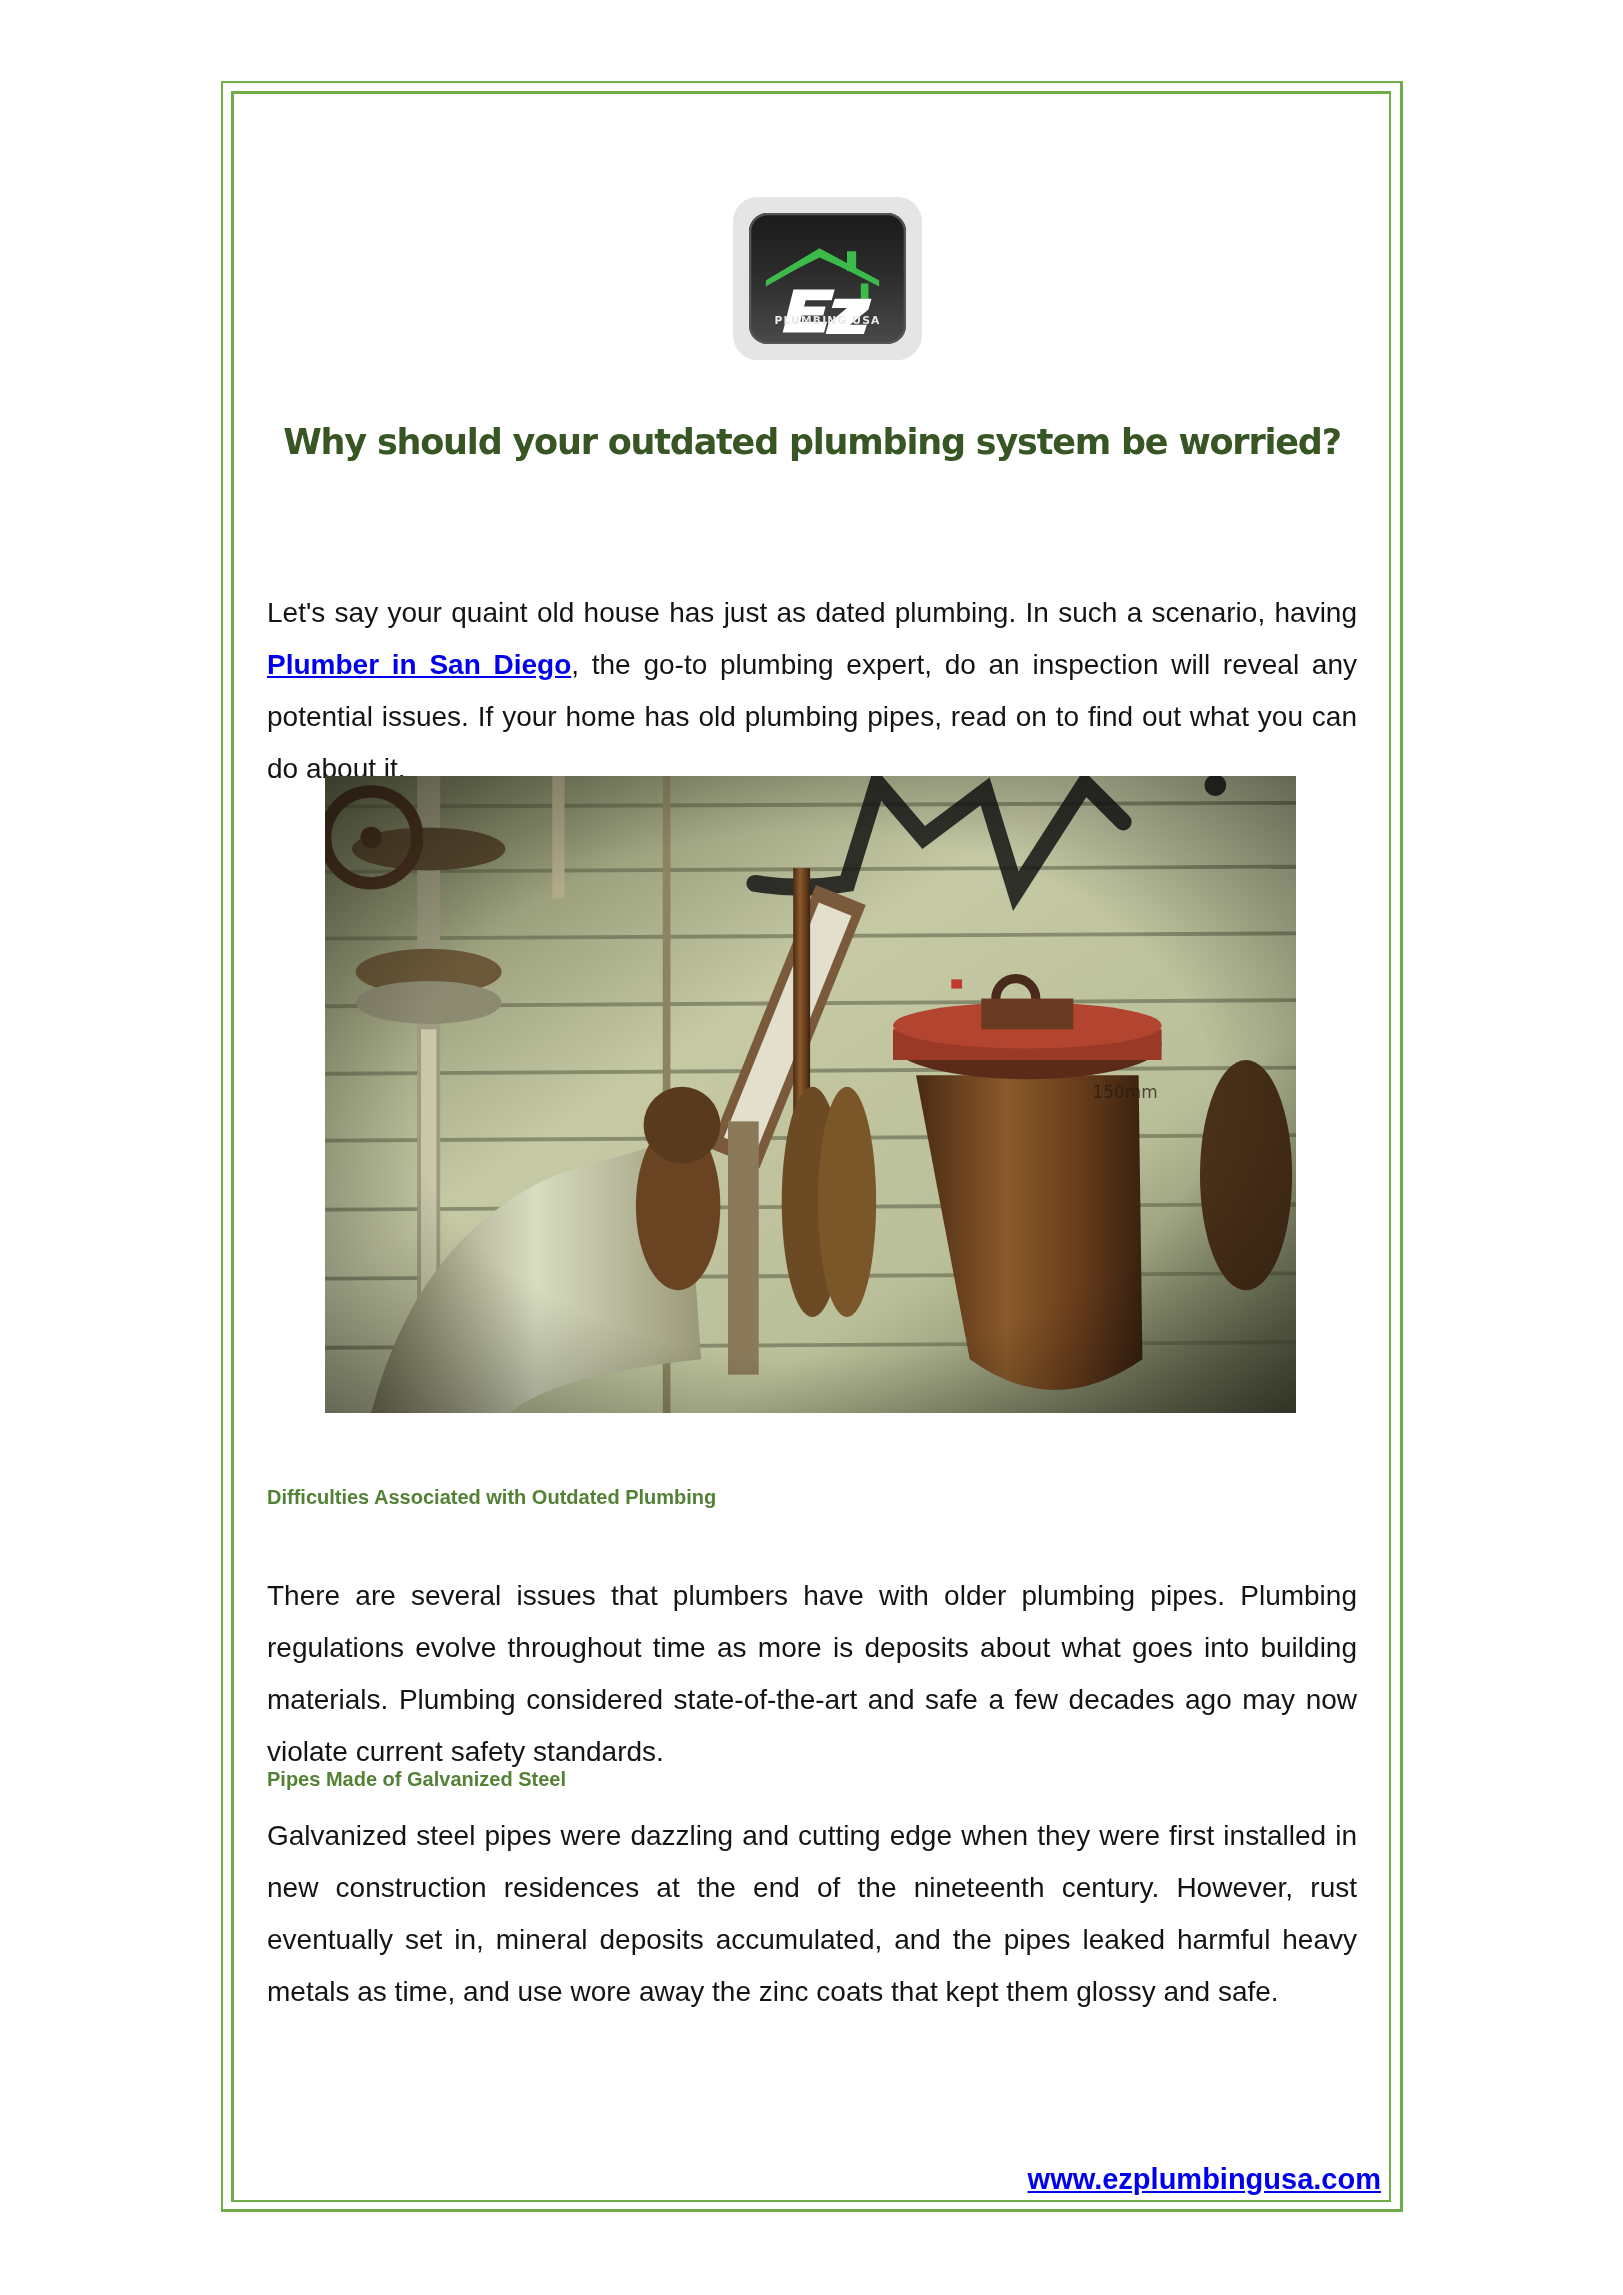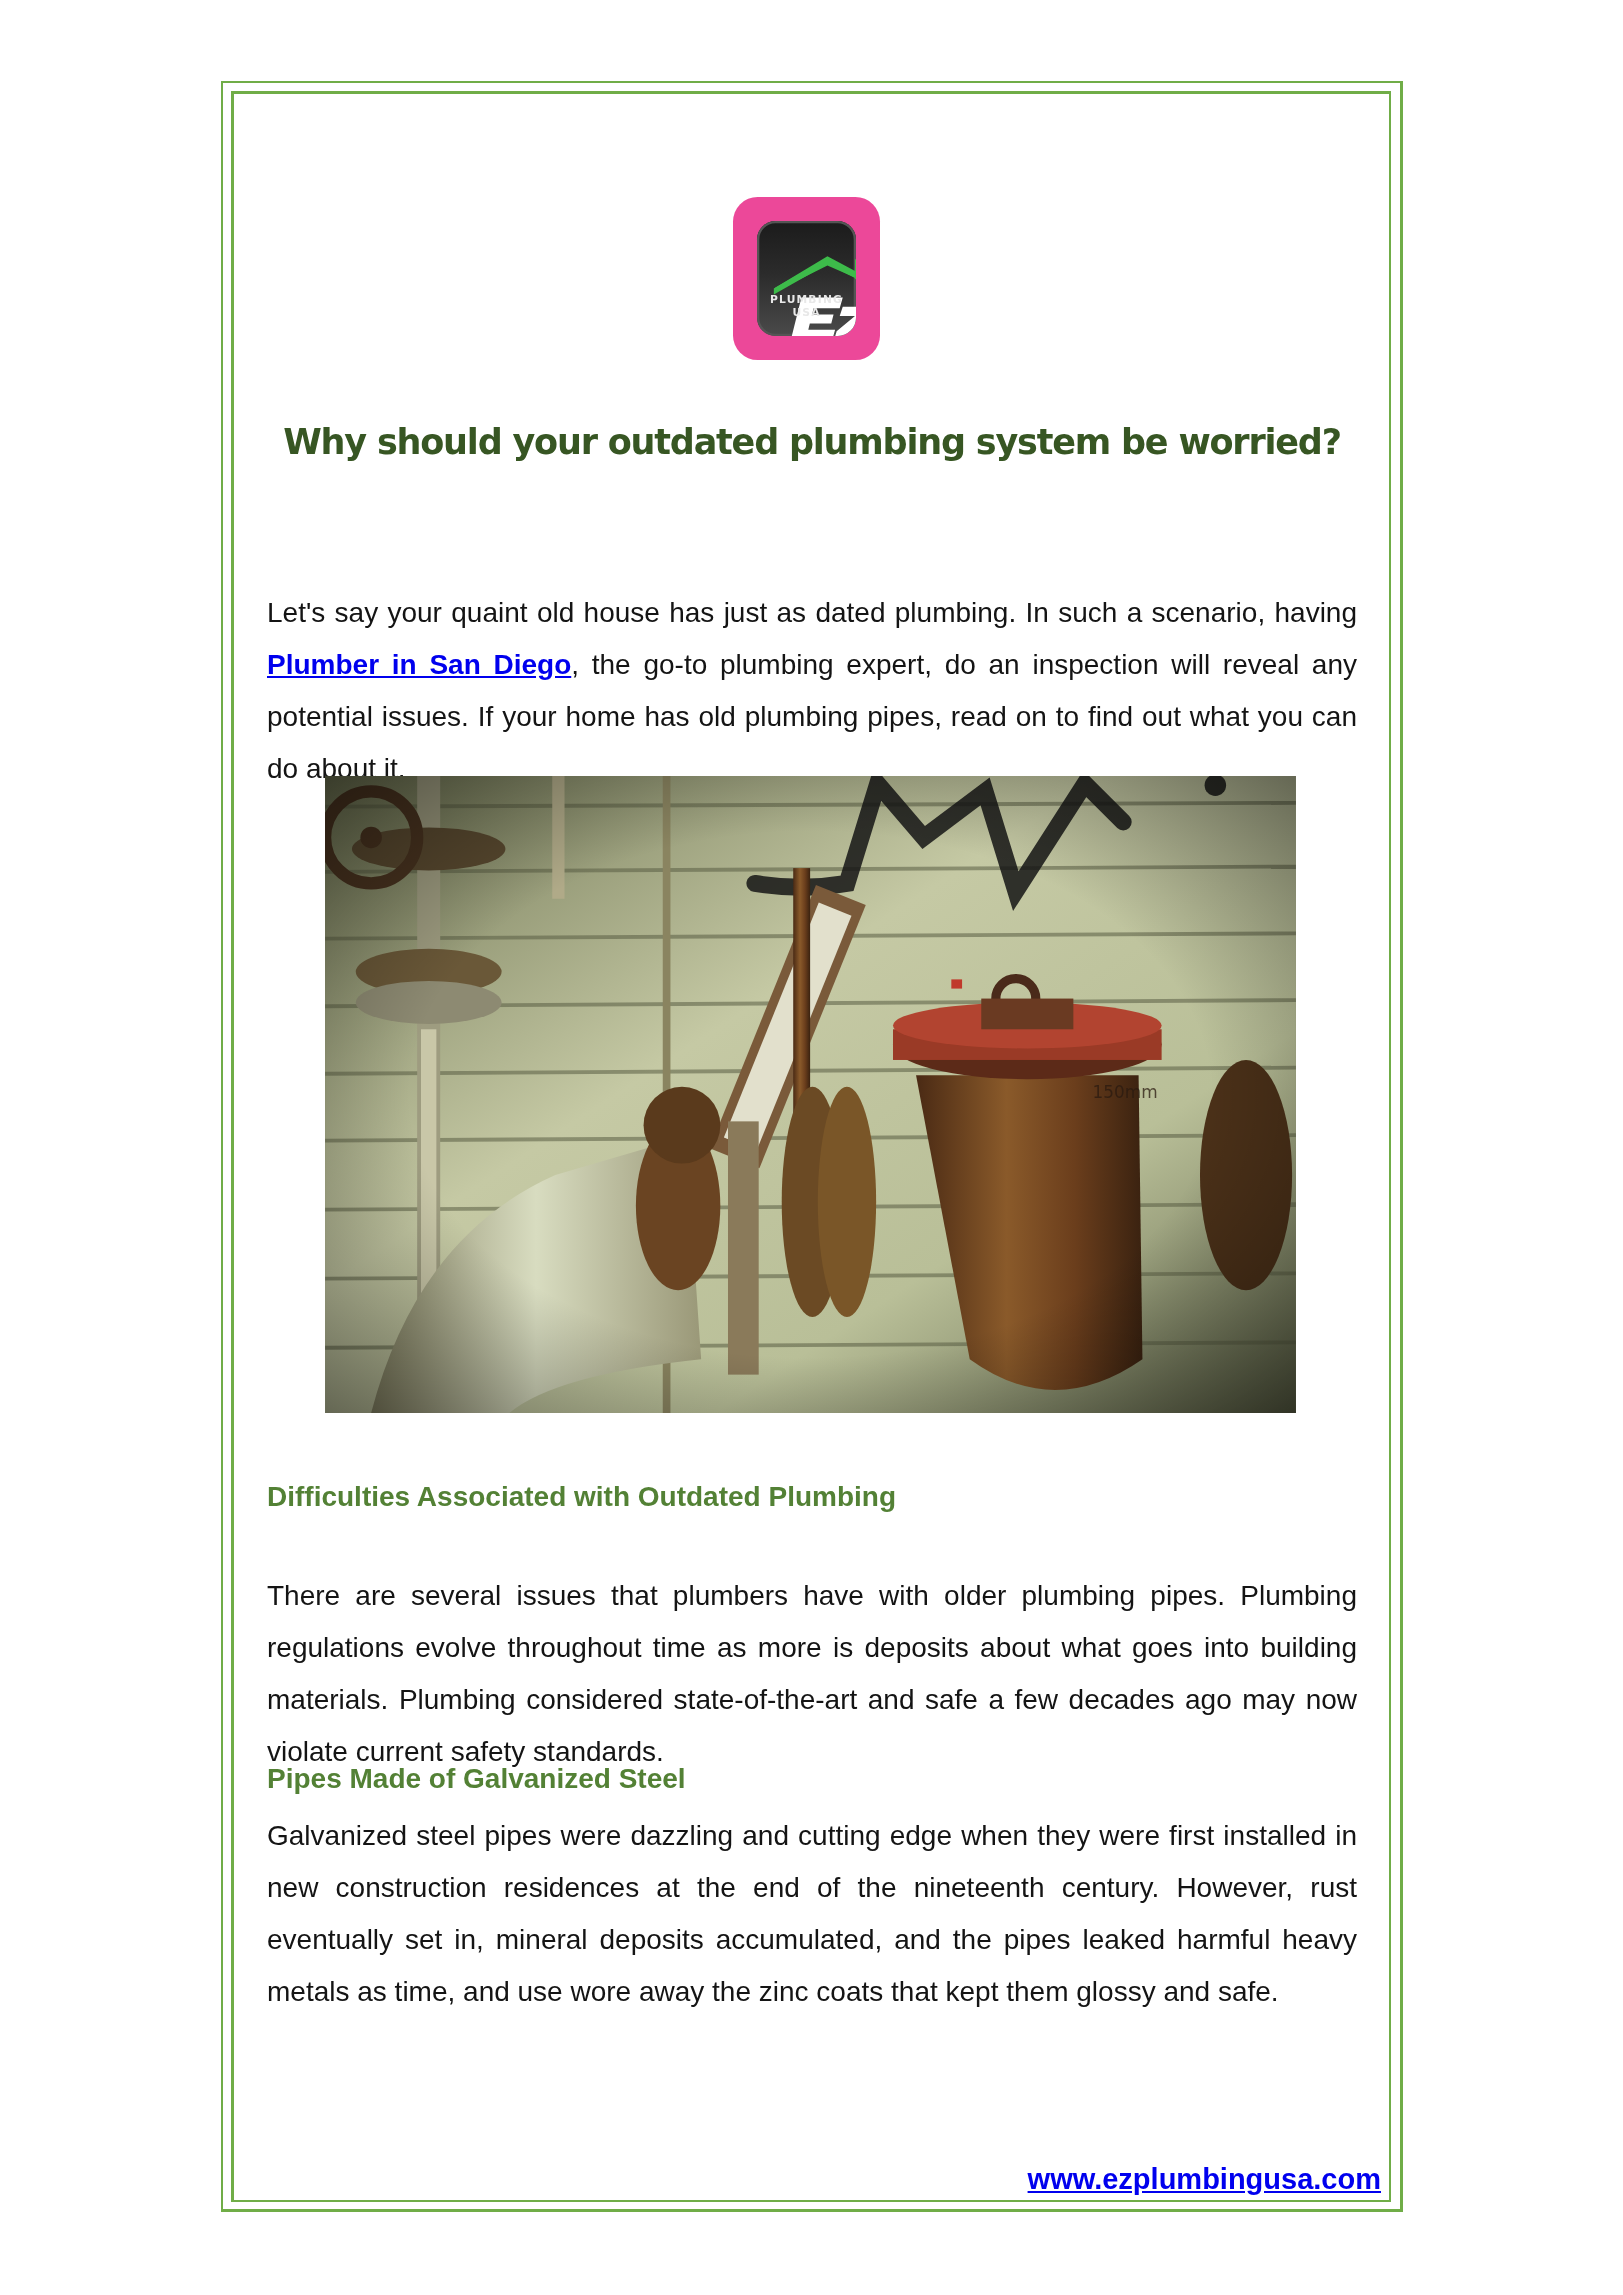--- a/index.html
+++ b/index.html
@@ -7,42 +7,42 @@
          font-family: "Liberation Sans", "DejaVu Sans", sans-serif; color: #111111; }
 
   .frame-outer { position: absolute; left: 221px; top: 81px; width: 1182px; height: 2131px;
                  box-sizing: border-box; border-left: 2.3px solid #70ad47; border-top: 2.3px solid #70ad47;
                  border-right: 3.8px solid #70ad47; border-bottom: 3.8px solid #70ad47; }
   .frame-inner { position: absolute; left: 231px; top: 91px; width: 1160px; height: 2111px;
                  box-sizing: border-box; border-left: 3.8px solid #70ad47; border-top: 3.8px solid #70ad47;
                  border-right: 2.3px solid #70ad47; border-bottom: 2.3px solid #70ad47; }
 
   
-  .logo { position: absolute; left: 733px; top: 197px; width: 147px; height: 163px;
-          border-radius: 24.6px; background: #ec4899; box-sizing: border-box; padding: 24px; }
+  .logo { position: absolute; left: 733px; top: 197px; width: 189px; height: 163px;
+          border-radius: 24.6px; background: #e5e5e5; box-sizing: border-box; padding: 16px; }
   .logo-inner { width: 100%; height: 100%; border-radius: 18.4px; position: relative; overflow: hidden;
                 background: linear-gradient(180deg, #1b1b1b 0%, #2b2b2b 45%, #4a4a4a 100%);
                 box-shadow: inset 0 0 0 2.3px #555; }
   .logo svg { position: absolute; left: 0; top: 0; }
   .logo-text { position: absolute; left: 0; right: 0; bottom: 17px; text-align: center;
                color: #e8e8e8; font-weight: bold; font-size: 10.7px; letter-spacing: 1.2px;
                font-family: "DejaVu Sans", sans-serif; }
 
   
   .title { position: absolute; left: 246px; top: 405px; width: 1132px; text-align: center;
            color: #375623; font-weight: bold; font-size: 35px; line-height: 74px; margin: 0;
            font-family: "DejaVu Sans", sans-serif; letter-spacing: -1.2px; }
 
   .para { position: absolute; left: 267px; width: 1090px; margin: 0; text-align: justify;
           font-size: 28px; line-height: 52px; color: #141414;
           font-family: "Liberation Sans", sans-serif; }
   .para a { color: #0000ee; font-weight: bold; text-decoration: underline; }
 
   .subhead { position: absolute; left: 267px; margin: 0; color: #538135; font-weight: bold;
-             font-size: 28px; line-height: 34px; font-family: "Liberation Sans", sans-serif; }
+             font-size: 20px; line-height: 34px; font-family: "Liberation Sans", sans-serif; }
 
   
   .photo { position: absolute; left: 325px; top: 776px; width: 971px; height: 637px; overflow: hidden;
            background: #6b7050; }
 
   .footer-link { position: absolute; right: 243px; top: 2163px; color: #0000ee; font-weight: bold;
                  font-size: 29px; text-decoration: underline; font-family: "Liberation Sans", sans-serif; }
 </style>
 </head>
 <body>

